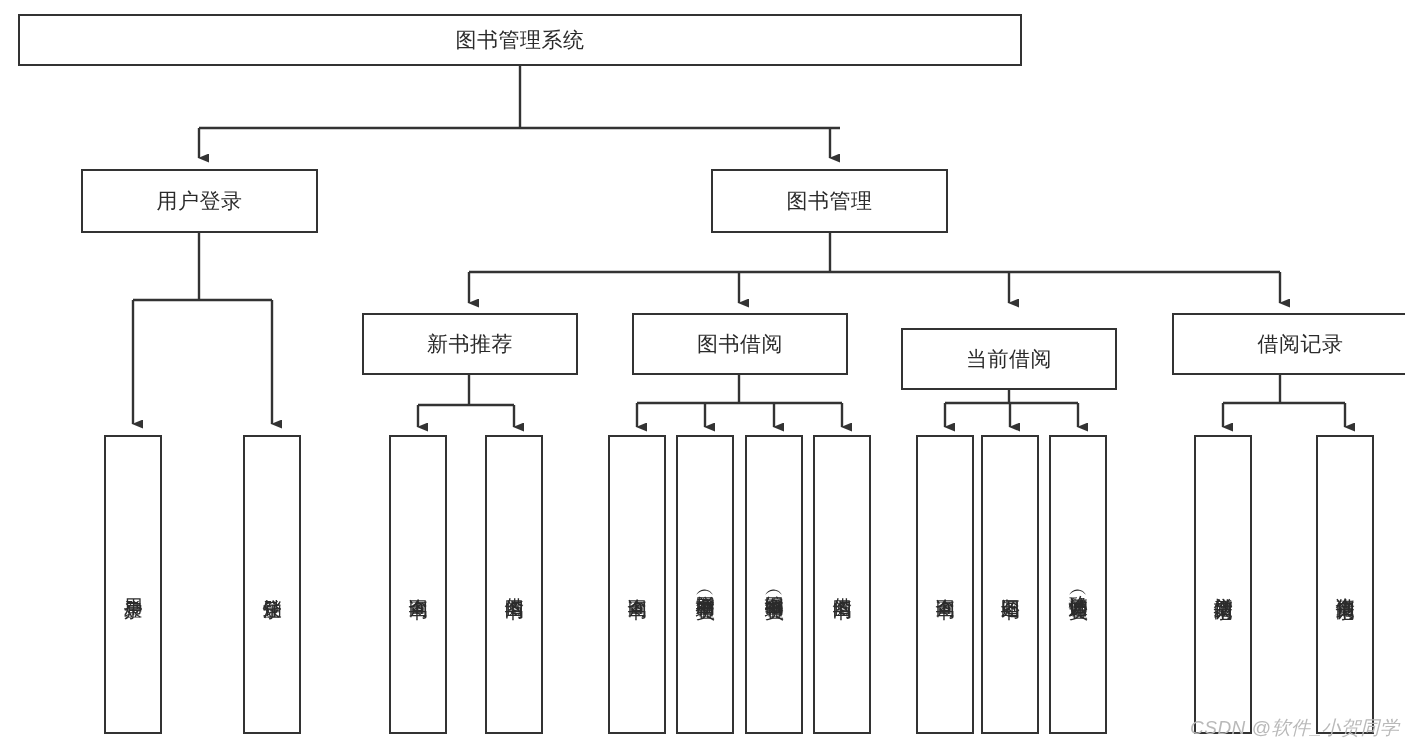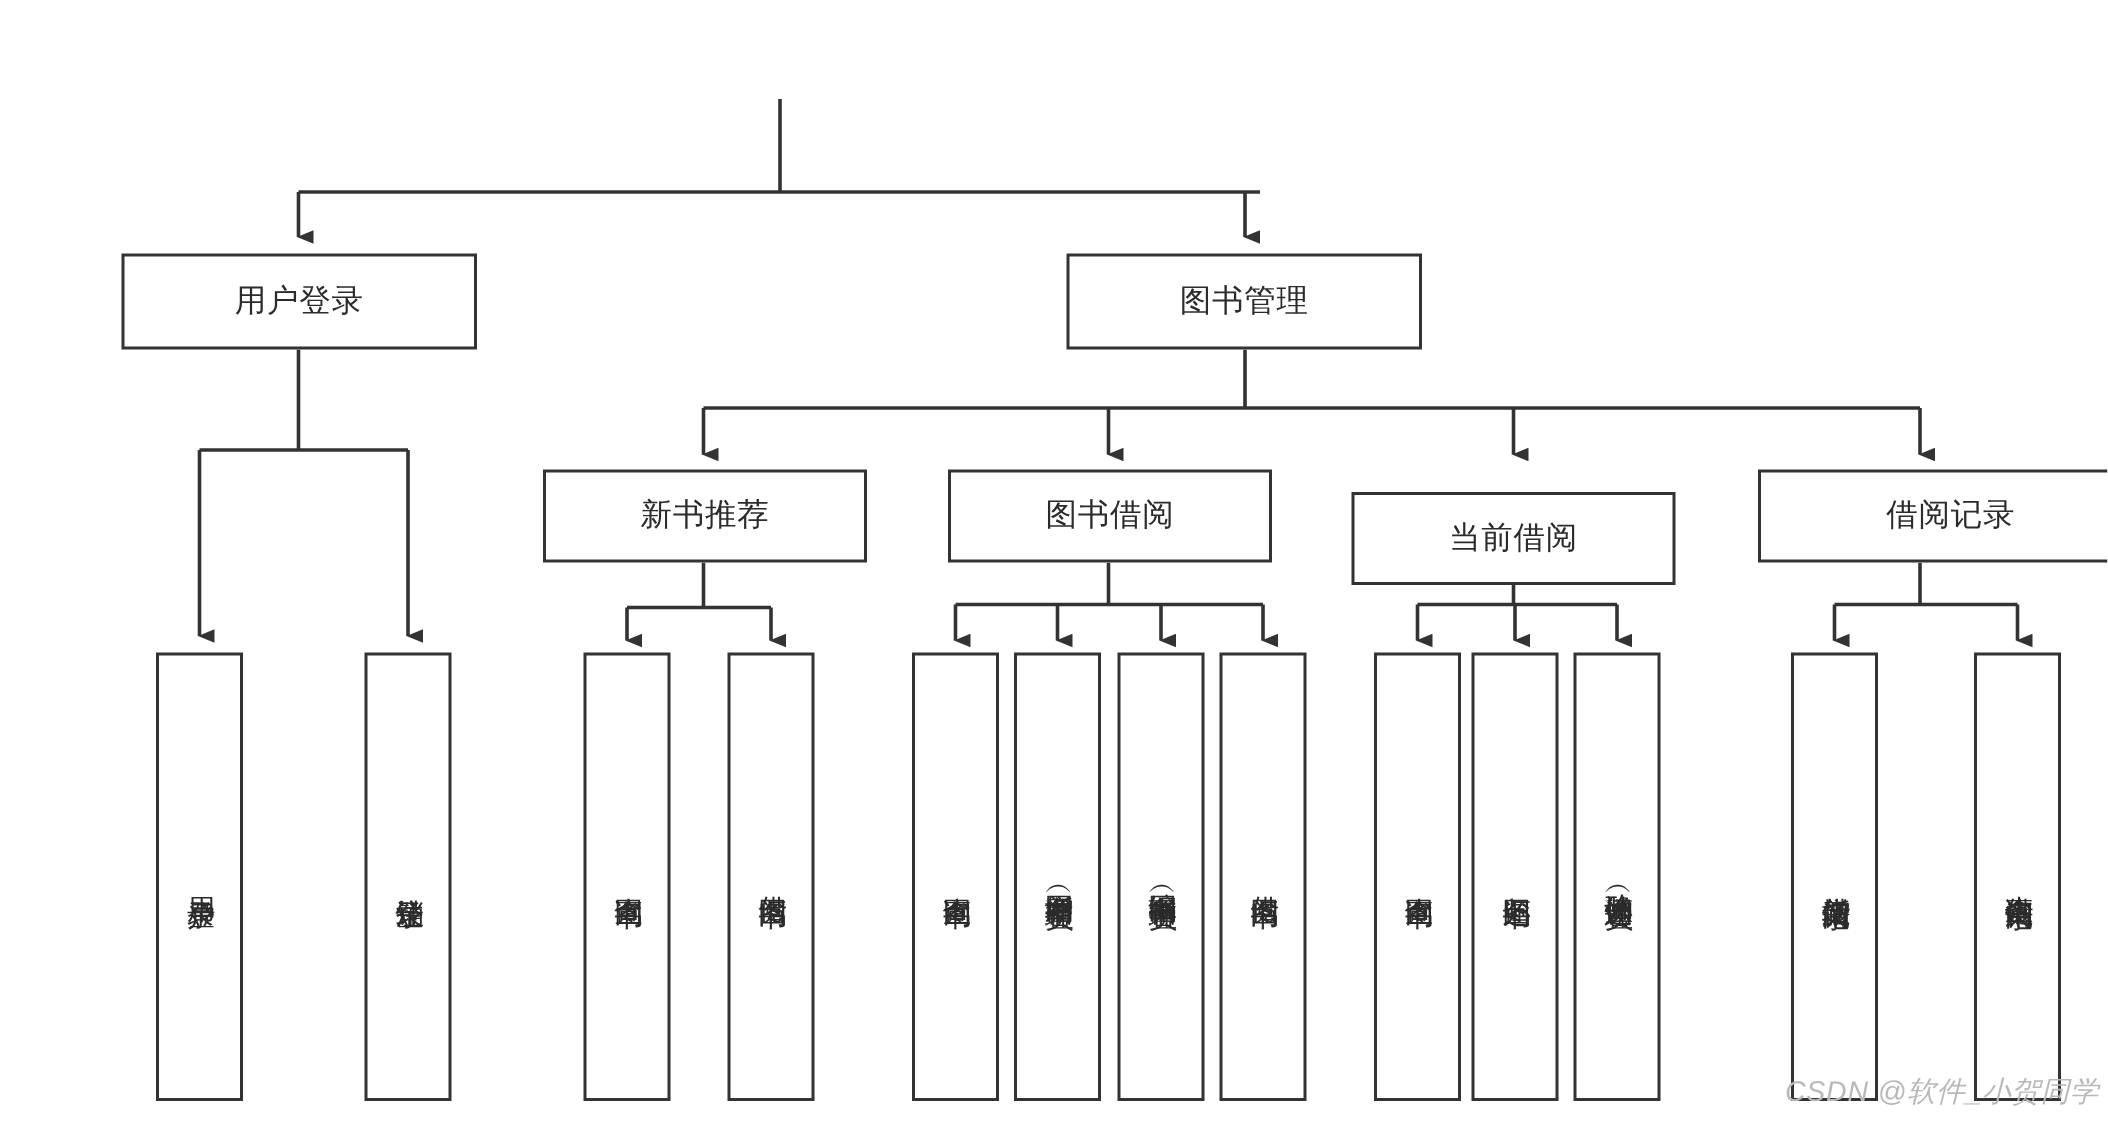--- a/index.html
+++ b/index.html
@@ -113,20 +113,23 @@
       <path d="M1010,403 L1010,427" marker-end="url(#arrowhead)"></path>
       <path d="M1078,403 L1078,427" marker-end="url(#arrowhead)"></path>
 
       <path d="M1280,375 L1280,403"></path>
       <path d="M1223,403 L1345,403"></path>
       <path d="M1223,403 L1223,427" marker-end="url(#arrowhead)"></path>
       <path d="M1345,403 L1345,427" marker-end="url(#arrowhead)"></path>
     </g>
   </svg>
 
+  <div class="node-box node-h" style="left:18px; top:14px; width:1004px; height:52px;">
+    <span>图书管理系统</span>
+  </div>
 
   <div class="node-box node-h" style="left:81px; top:169px; width:237px; height:64px;">
     <span>用户登录</span>
   </div>
 
   <div class="node-box node-h" style="left:711px; top:169px; width:237px; height:64px;text-align:right;">
     <span>图书管理</span>
   </div>
 
   <div class="node-box node-h" style="left:362px; top:313px; width:216px; height:62px;">

